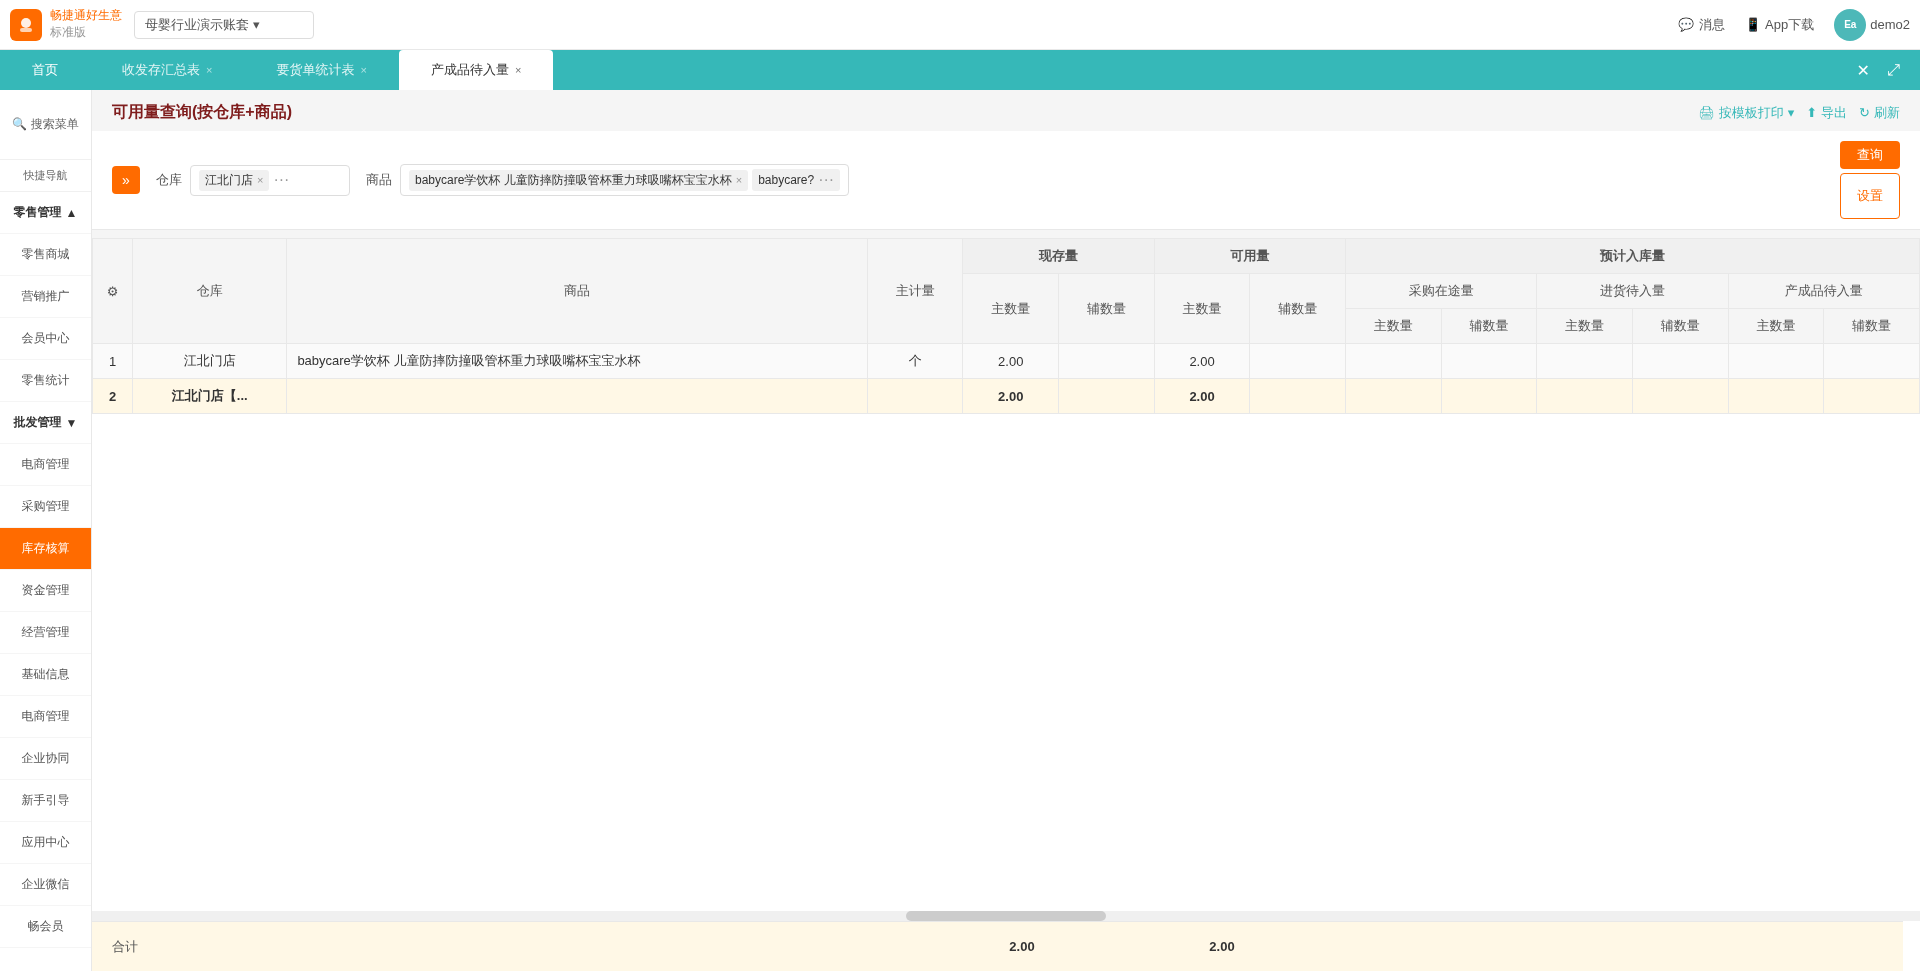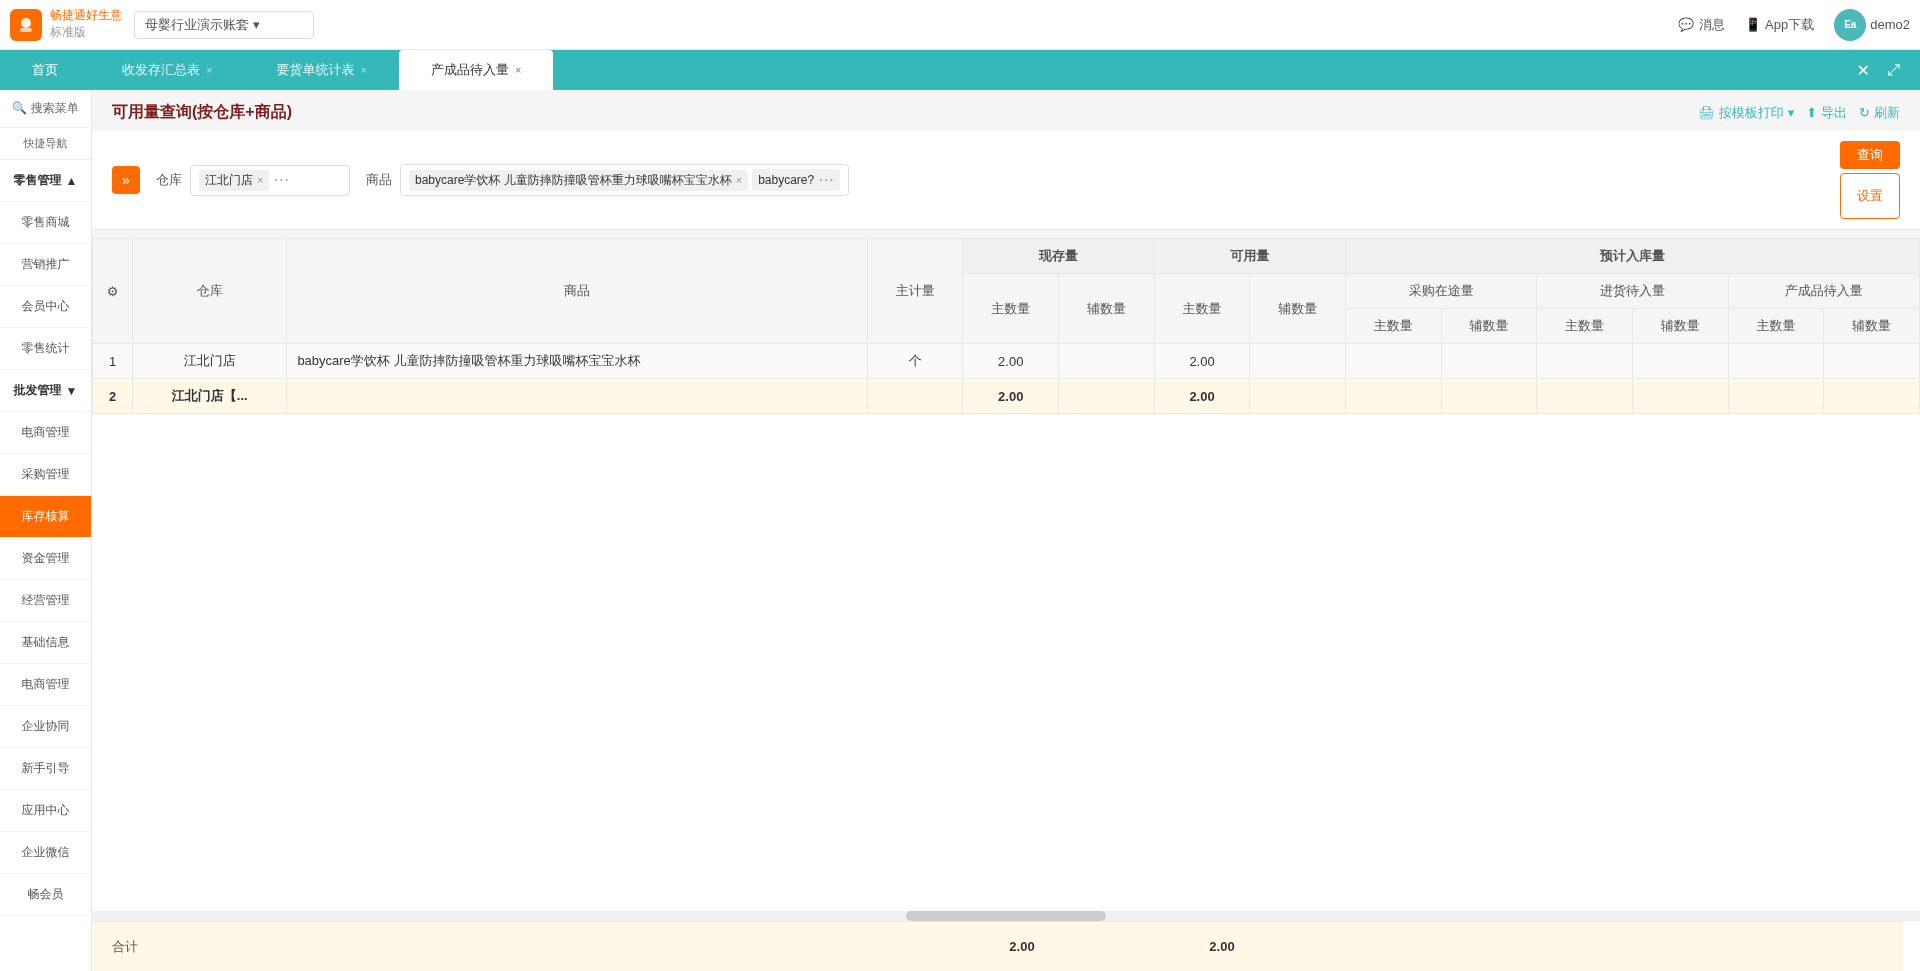--- a/index.html
+++ b/index.html
@@ -146,21 +146,21 @@
     
     .sidebar {
       width: 92px;
       background: #fff;
       border-right: 1px solid #e8e8e8;
       display: flex;
       flex-direction: column;
       overflow-y: auto;
     }
     .sidebar-search {
-      padding: 10px 8px;
+      padding: 26px 8px;
       font-size: 12px;
       color: #666;
       cursor: pointer;
       border-bottom: 1px solid #f0f0f0;
       text-align: center;
     }
     .sidebar-nav {
       padding: 8px 0;
       font-size: 11px;
       color: #666;

